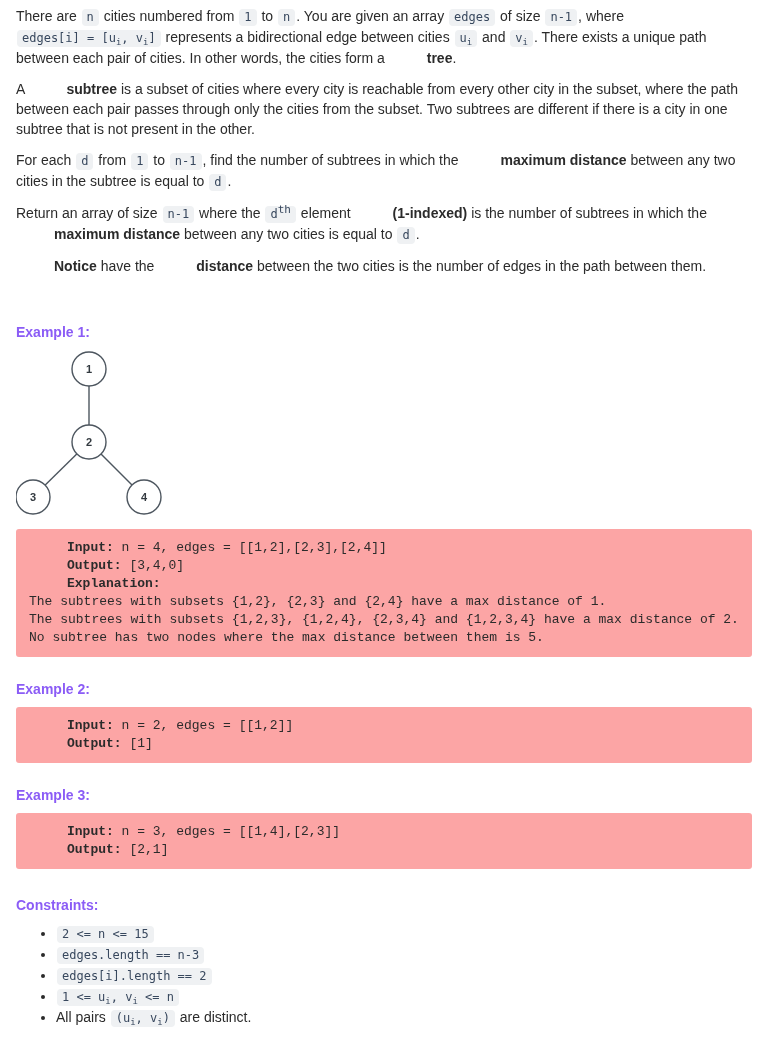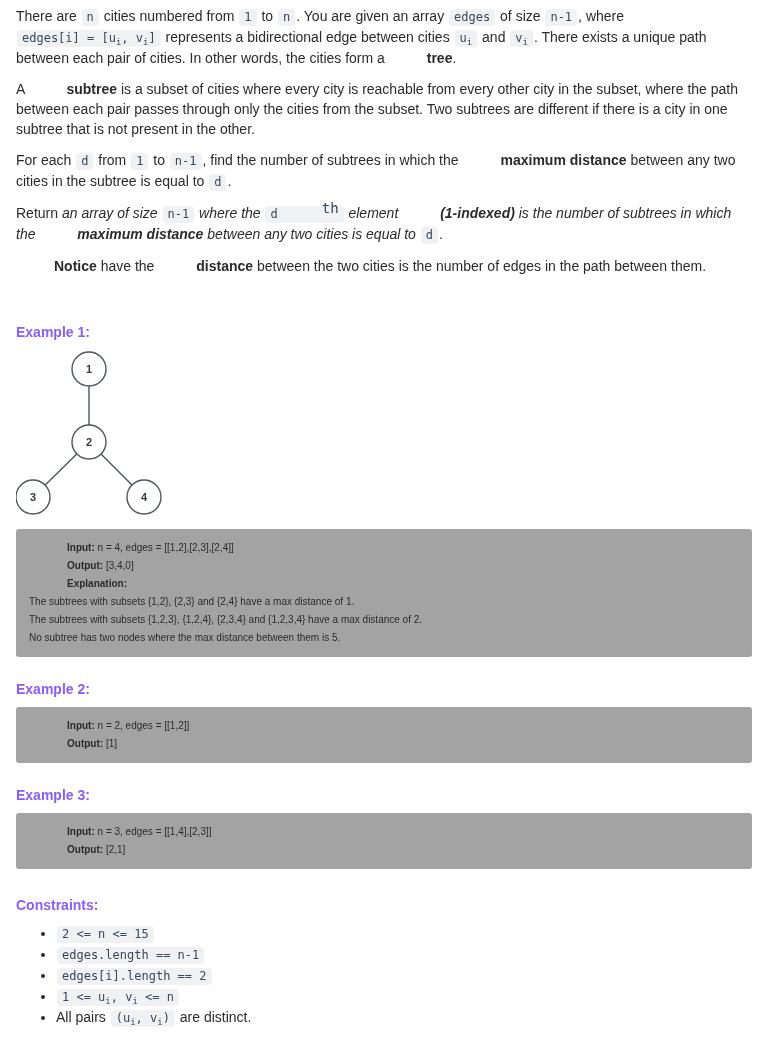--- a/index.html
+++ b/index.html
@@ -11,34 +11,34 @@
   }
   .page { padding: 6px 16px 10px 16px; }
 
   p.para {
     margin: 0 0 11px 0;
     font-size: 14px;
     line-height: 20px;
     color: #2b2b2b;
   }
   .bold { font-weight: 700; padding-left: 38px; }
-  .ital { font-style: italic; }
+  .ital { }
 
   .code {
     font-family: "DejaVu Sans Mono", "Liberation Mono", monospace;
     font-size: 12px;
     color: #38485e;
     background: #eff1f3;
     border-radius: 4px;
     padding: 1px 5px 2px 5px;
     margin: 0 1px;
     white-space: nowrap;
   }
   .code sub { font-size: 9px; line-height: 0; }
-  .code sup { font-size: 14px; line-height: 0; margin-left: 44px; }
+  .code sup { font-size: 11px; line-height: 0; }
 
   h3.ex {
     font-size: 14px;
     line-height: 20px;
     font-weight: 700;
     color: #8b5cf6;
     margin: 22px 0 8px 0;
   }
   h3.first-ex { margin-top: 46px; margin-bottom: 9px; }
   h3.constraints-h { margin-top: 26px; margin-bottom: 8px; }
@@ -49,26 +49,26 @@
   .diagram circle { fill: #ffffff; stroke: #4d565f; stroke-width: 1.4; }
   .diagram text {
     font-family: "Liberation Sans", sans-serif;
     font-size: 11px;
     font-weight: 700;
     fill: #333a40;
     text-anchor: middle;
   }
 
   .pre {
-    background: #a3a3a3;
+    background: #fca5a5;
     border-radius: 3px;
     padding: 10px 13px;
     margin: 0;
-    font-family: Liberation Sans, sans-serif;
-    font-size: 10px;
+    font-family: Liberation Mono, monospace;
+    font-size: 13px;
     line-height: 18px;
     color: #2b2b2b;
     overflow: hidden;
   }
   .pre-line { white-space: pre; }
 
   ul.constraints {
     margin: 8px 0 0 0;
     padding: 0 0 0 40px;
   }
@@ -128,19 +128,19 @@
 
   <div class="pre">
     <div class="pre-line"><span class="bold">Input: </span><span>n = 3, edges = [[1,4],[2,3]]</span></div>
     <div class="pre-line"><span class="bold">Output: </span><span>[2,1]</span></div>
   </div>
 
   <h3 class="ex constraints-h">Constraints:</h3>
 
   <ul class="constraints">
     <li><span class="code">2 &lt;= n &lt;= 15</span></li>
-    <li><span class="code">edges.length == n-1</span></li>
+    <li><span class="code">edges.length == n-3</span></li>
     <li><span class="code">edges[i].length == 2</span></li>
     <li><span class="code">1 &lt;= u<sub>i</sub>, v<sub>i</sub> &lt;= n</span></li>
     <li><span>All pairs </span><span class="code">(u<sub>i</sub>, v<sub>i</sub>)</span><span> are distinct.</span></li>
   </ul>
 
 </div>
 
 </body></html>

